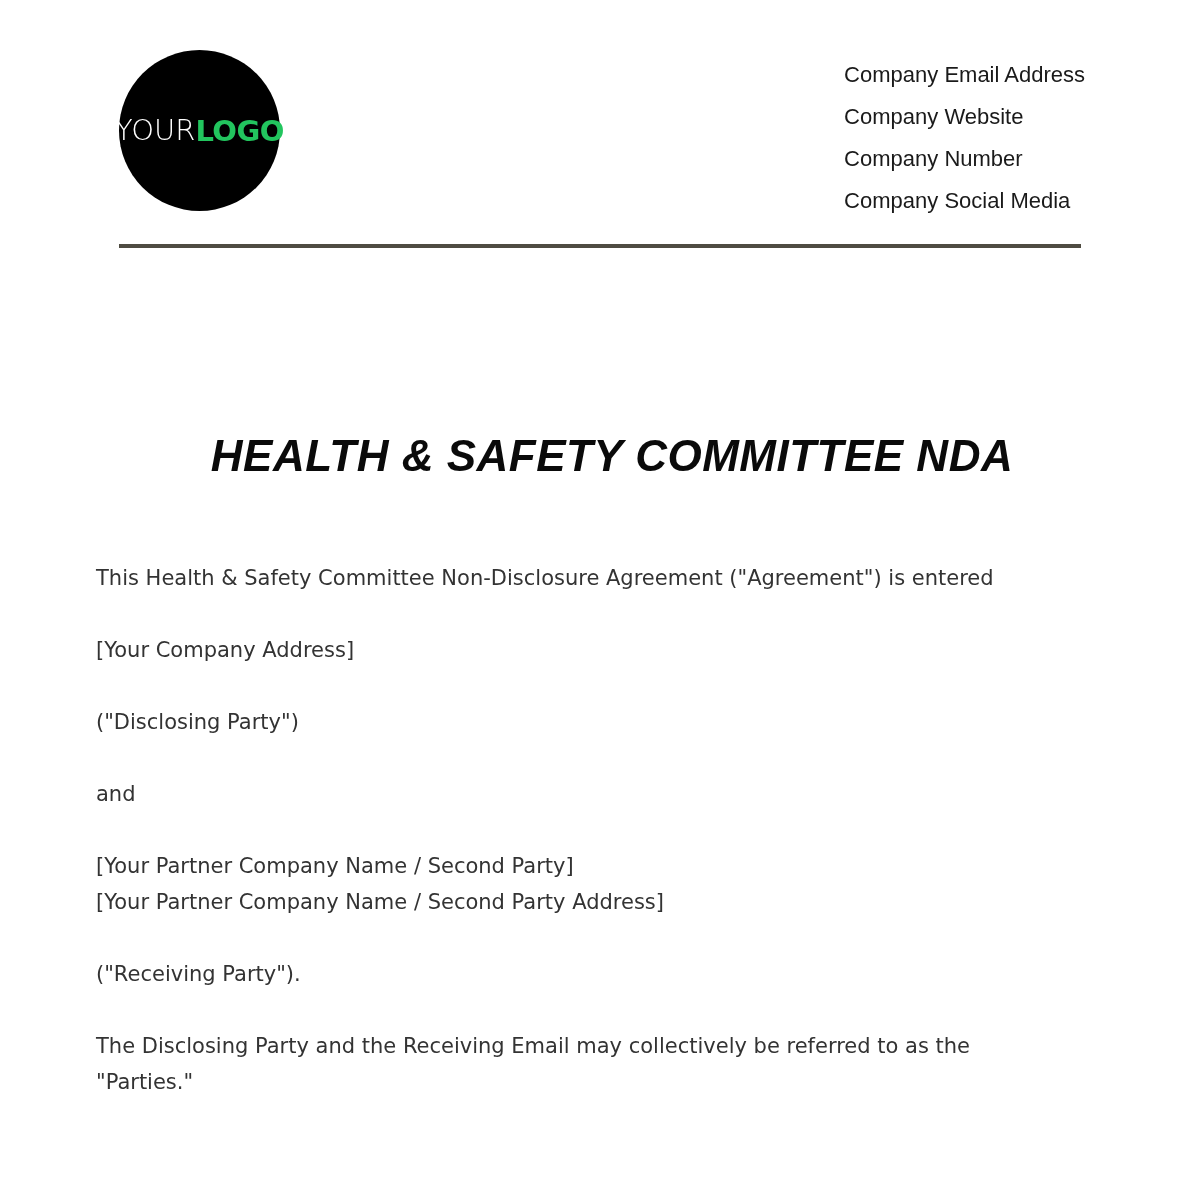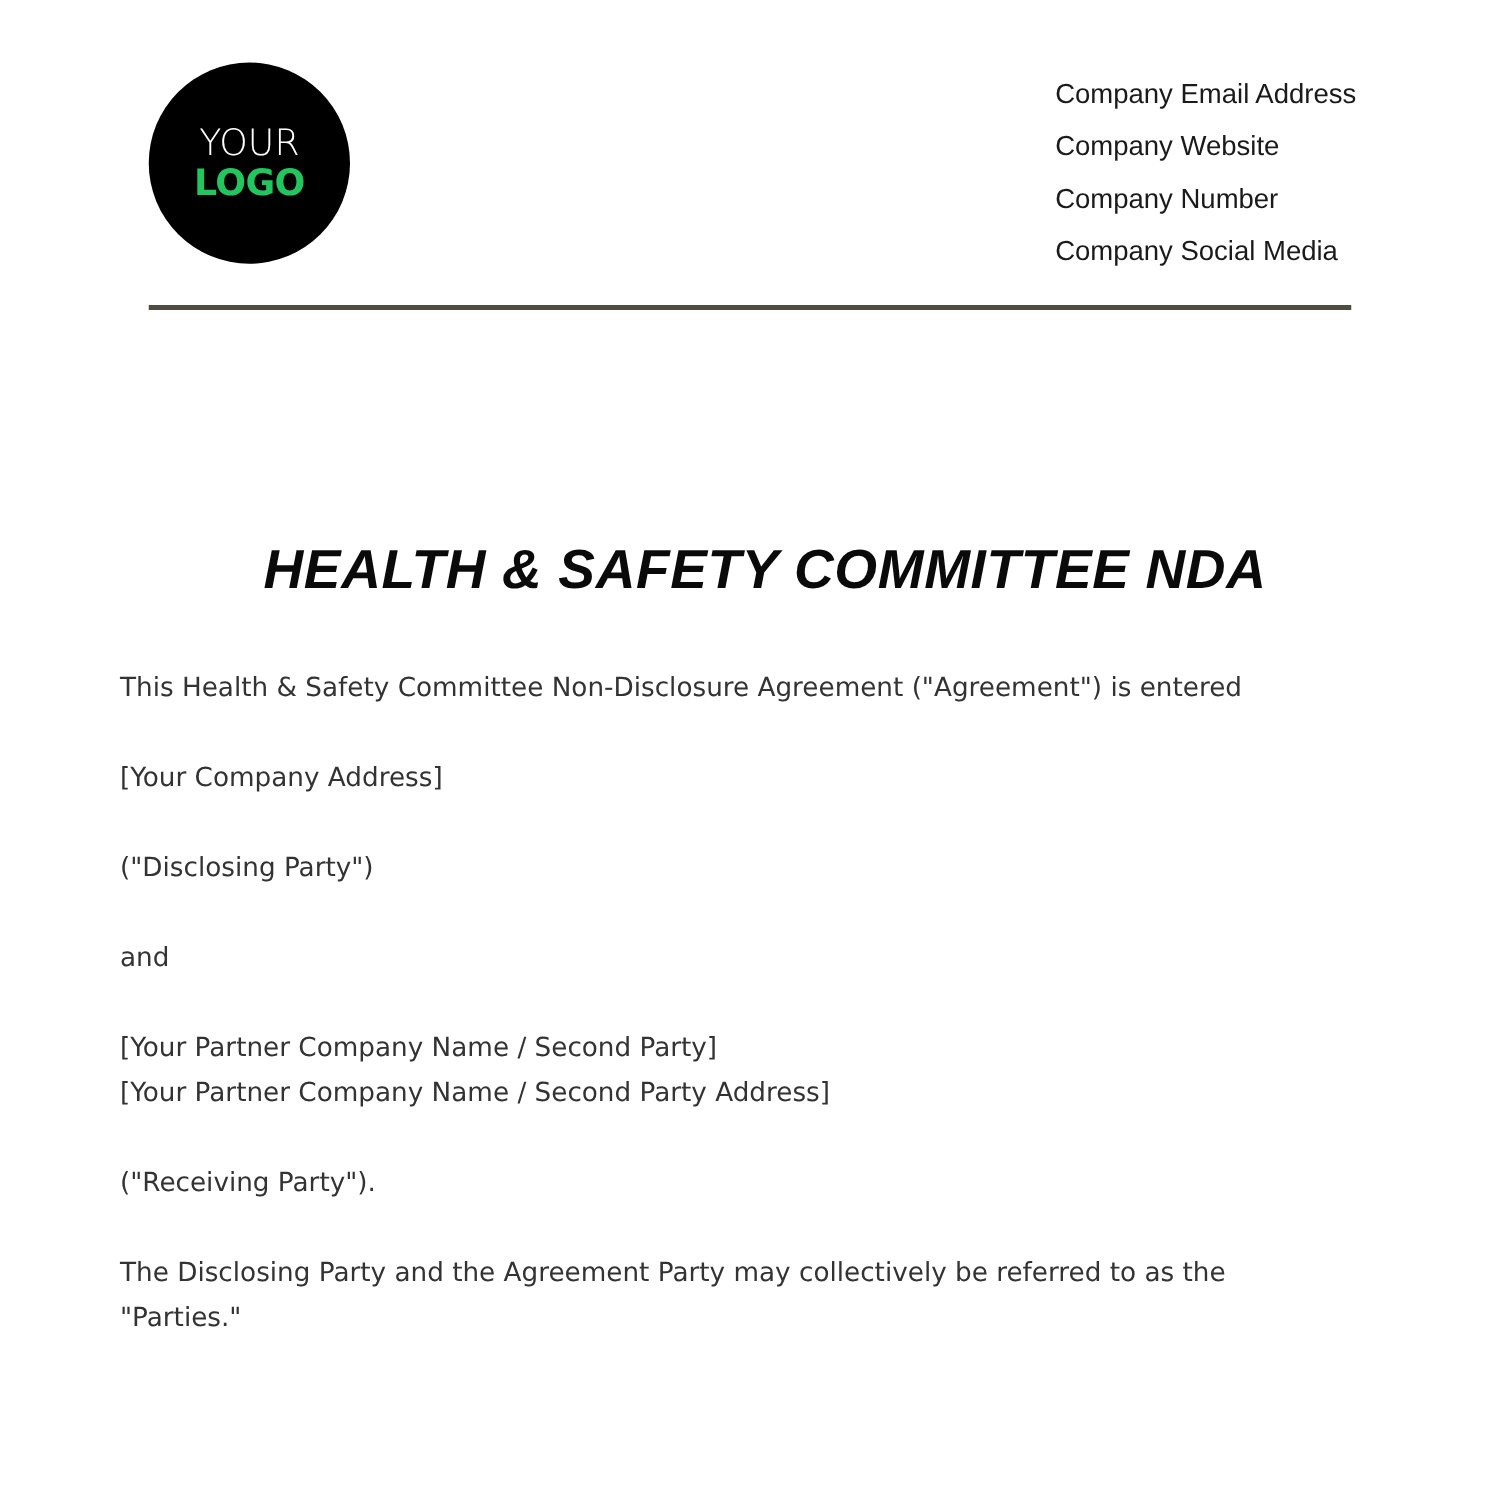--- a/index.html
+++ b/index.html
@@ -17,21 +17,20 @@
     }
     .logo {
       position: absolute;
       left: 119px;
       top: 50px;
       width: 161px;
       height: 161px;
       border-radius: 50%;
       background: #000000;
       display: flex;
-      flex-direction: column;
       align-items: center;
       justify-content: center;
     }
     .logo-line1 {
       color: #ffffff;
       font-family: "DejaVu Sans", sans-serif;
       font-size: 29px;
       font-weight: 300;
       letter-spacing: 0px;
       line-height: 32px;
@@ -79,20 +78,21 @@
       line-height: 56px;
     }
     .body-text {
       position: absolute;
       left: 96px;
       width: 980px;
       font-family: "DejaVu Sans", sans-serif;
       font-size: 21px;
       color: #333333;
       line-height: 36px;
+      margin-top: 28px;
     }
     .para-intro { top: 532px; }
     .line { white-space: pre; }
   </style>
 </head>
 <body>
 
 <div class="logo">
   <span class="logo-line1">YOUR</span>
   <span class="logo-line2">LOGO</span>
@@ -116,15 +116,15 @@
   <div style="height:36px"></div>
   <div class="line">("Disclosing Party")</div>
   <div style="height:36px"></div>
   <div class="line">and</div>
   <div style="height:36px"></div>
   <div class="line">[Your Partner Company Name / Second Party]</div>
   <div class="line">[Your Partner Company Name / Second Party Address]</div>
   <div style="height:36px"></div>
   <div class="line">("Receiving Party").</div>
   <div style="height:36px"></div>
-  <div class="line">The Disclosing Party and the Agreement Party may collectively be referred to as the</div>
+  <div class="line">The Disclosing Party and the Receiving Email may collectively be referred to as the</div>
   <div class="line">"Parties."</div>
 </div>
 
 </body></html>

